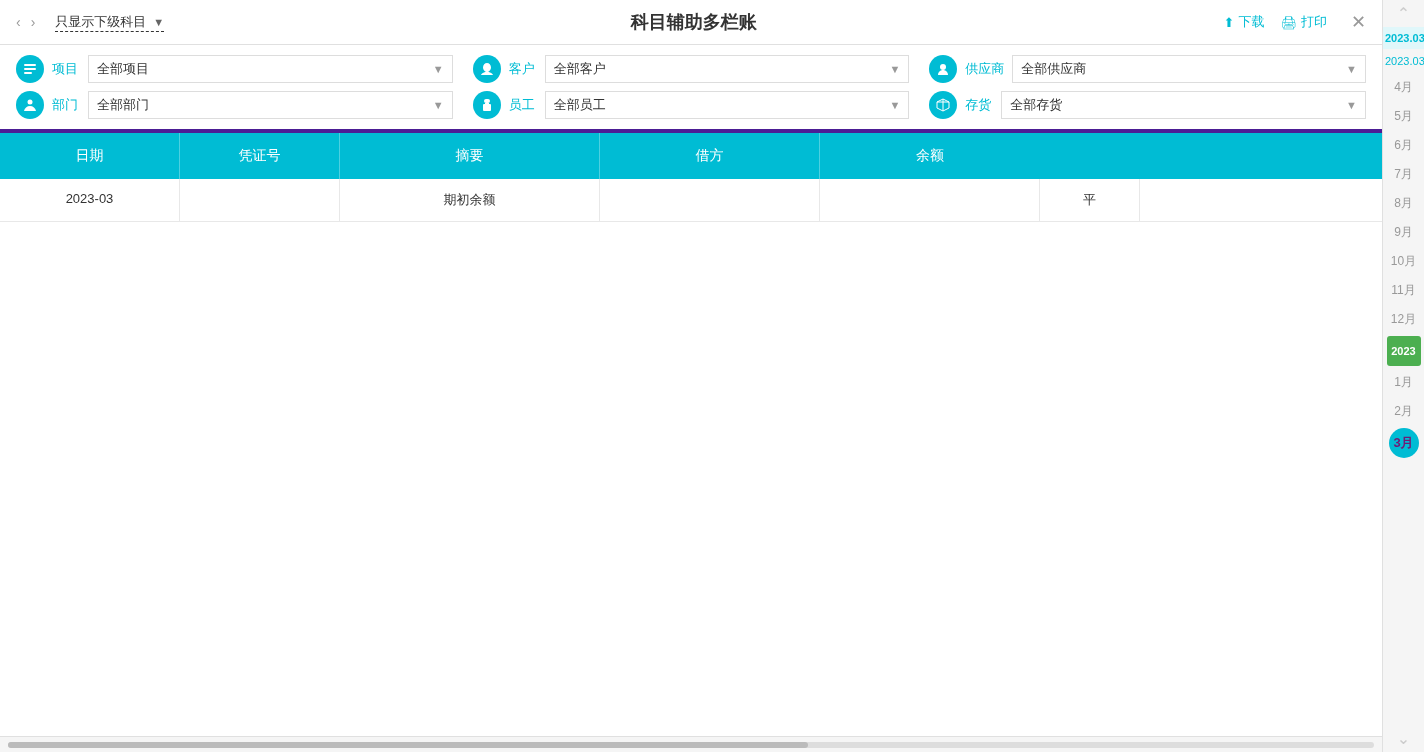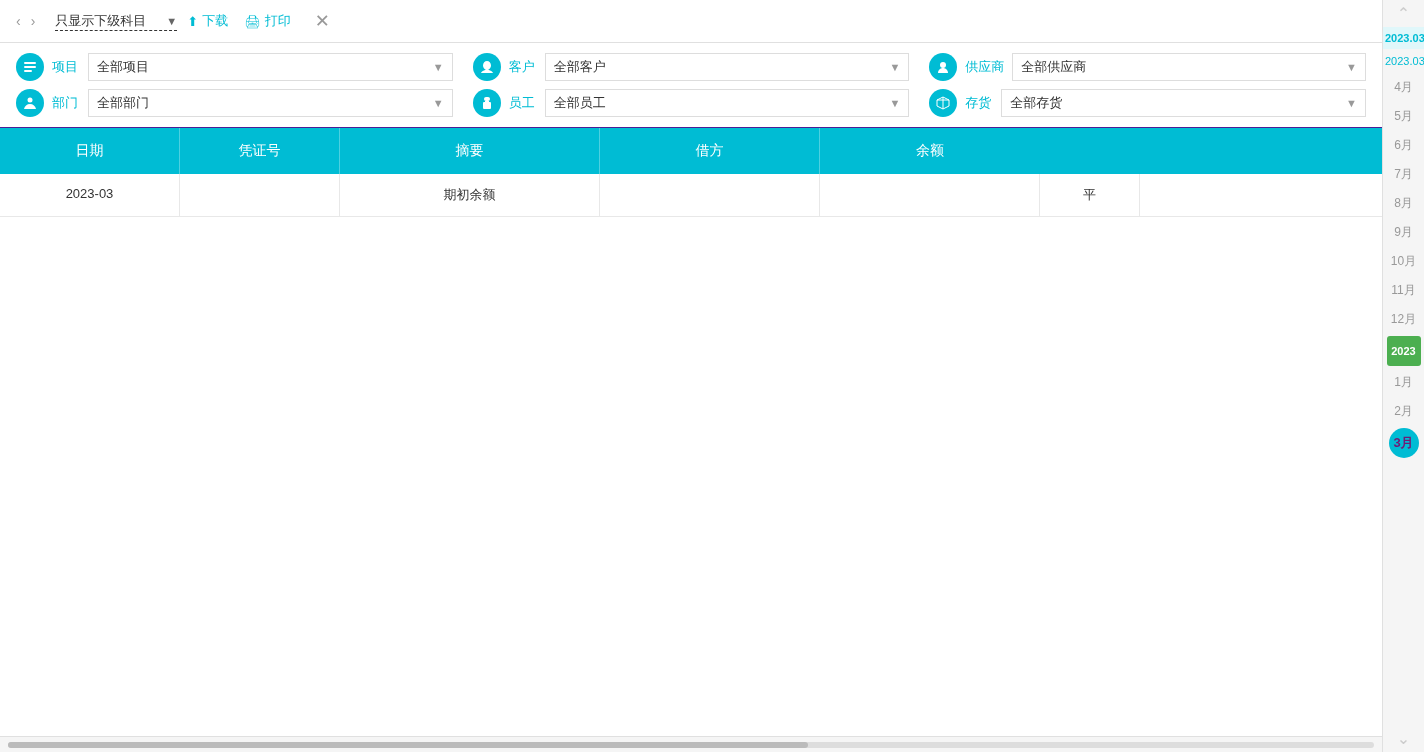--- a/index.html
+++ b/index.html
@@ -3,37 +3,37 @@
   <meta charset="utf-8">
   <style>
     * { box-sizing: border-box; margin: 0; padding: 0; }
     body { font-family: 'Microsoft YaHei', sans-serif; font-size: 13px; background: #f0f0f0; }
     .window { width: 1424px; height: 752px; background: #fff; position: relative; overflow: hidden; }
     
     
     .header { display: flex; align-items: center; padding: 10px 16px; border-bottom: 1px solid #e0e0e0; gap: 10px; }
     .nav-arrow { color: #999; cursor: pointer; font-size: 14px; background: none; border: none; }
     .account-code { border: 1px solid #ccc; padding: 4px 8px; font-size: 13px; min-width: 120px; outline: none; }
-    .show-sub { display: flex; align-items: center; gap: 20px; color: #333; border-bottom: 1px dashed #333; cursor: pointer; margin-left: 10px; }
+    .show-sub { display: flex; align-items: center; gap: 7px; color: #333; border-bottom: 1px dashed #333; cursor: pointer; margin-left: 10px; }
     .show-sub-arrow { color: #666; font-size: 11px; }
     .title { flex: 1; text-align: center; font-size: 18px; font-weight: bold; color: #333; }
     .header-actions { display: flex; gap: 16px; align-items: center; }
     .header-btn { display: flex; align-items: center; gap: 4px; color: #00bcd4; cursor: pointer; font-size: 13px; background: none; border: none; }
     .close-btn { color: #999; font-size: 18px; cursor: pointer; background: none; border: none; margin-left: 8px; }
 
     
     .filters { padding: 10px 16px; display: grid; grid-template-columns: repeat(3, 1fr); gap: 8px 20px; }
     .filter-row { display: flex; align-items: center; gap: 8px; }
     .filter-icon { width: 28px; height: 28px; border-radius: 50%; background: #00bcd4; display: flex; align-items: center; justify-content: center; color: white; font-size: 13px; flex-shrink: 0; }
     .filter-label { color: #00bcd4; font-size: 13px; min-width: 28px; }
     .filter-select { flex: 1; display: flex; align-items: center; border: 1px solid #ddd; padding: 4px 8px; background: #fff; cursor: pointer; font-size: 13px; color: #333; justify-content: space-between; gap: 32px; }
     .filter-select-arrow { color: #999; font-size: 11px; }
 
     
-    .table-container { margin: 0 0 0 0; border-top: 1px solid #4c1d95; }
+    .table-container { margin: 0 0 0 0; border-top: 4px solid #4c1d95; }
     .table-header { display: grid; grid-template-columns: 180px 160px 260px 220px 220px 100px 220px; background: #00bcd4; }
     .th { padding: 14px 8px; text-align: center; color: #fff; font-size: 14px; font-weight: normal; border-right: 1px solid rgba(255,255,255,0.3); }
     .th:last-child { border-right: none; font-family: Liberation Serif, serif; }
     .table-body { }
     .table-row { display: grid; grid-template-columns: 180px 160px 260px 220px 220px 100px 220px; border-bottom: 1px solid #e8e8e8; }
     .td { padding: 12px 8px; text-align: center; font-size: 13px; color: #333; border-right: 1px solid #e8e8e8; }
     .td:last-child { border-right: none; }
 
     
     .sidebar { position: absolute; right: 0; top: 0; width: 42px; height: 100%; background: #f5f5f5; border-left: 1px solid #e0e0e0; display: flex; flex-direction: column; align-items: center; }
@@ -57,20 +57,21 @@
 
   <div class="main-content">
 
     <div class="header">
       <button class="nav-arrow">‹</button>
       <button class="nav-arrow">›</button>
       <div class="show-sub">
         <span>只显示下级科目</span>
         <span class="show-sub-arrow">▼</span>
       </div>
+      <div class="title">科目辅助多栏账</div>
       <div class="header-actions">
         <button class="header-btn">
           <span>⬆</span>
           <span>下载</span>
         </button>
         <button class="header-btn">
           <span>🖨</span>
           <span>打印</span>
         </button>
         <button class="close-btn">✕</button>

